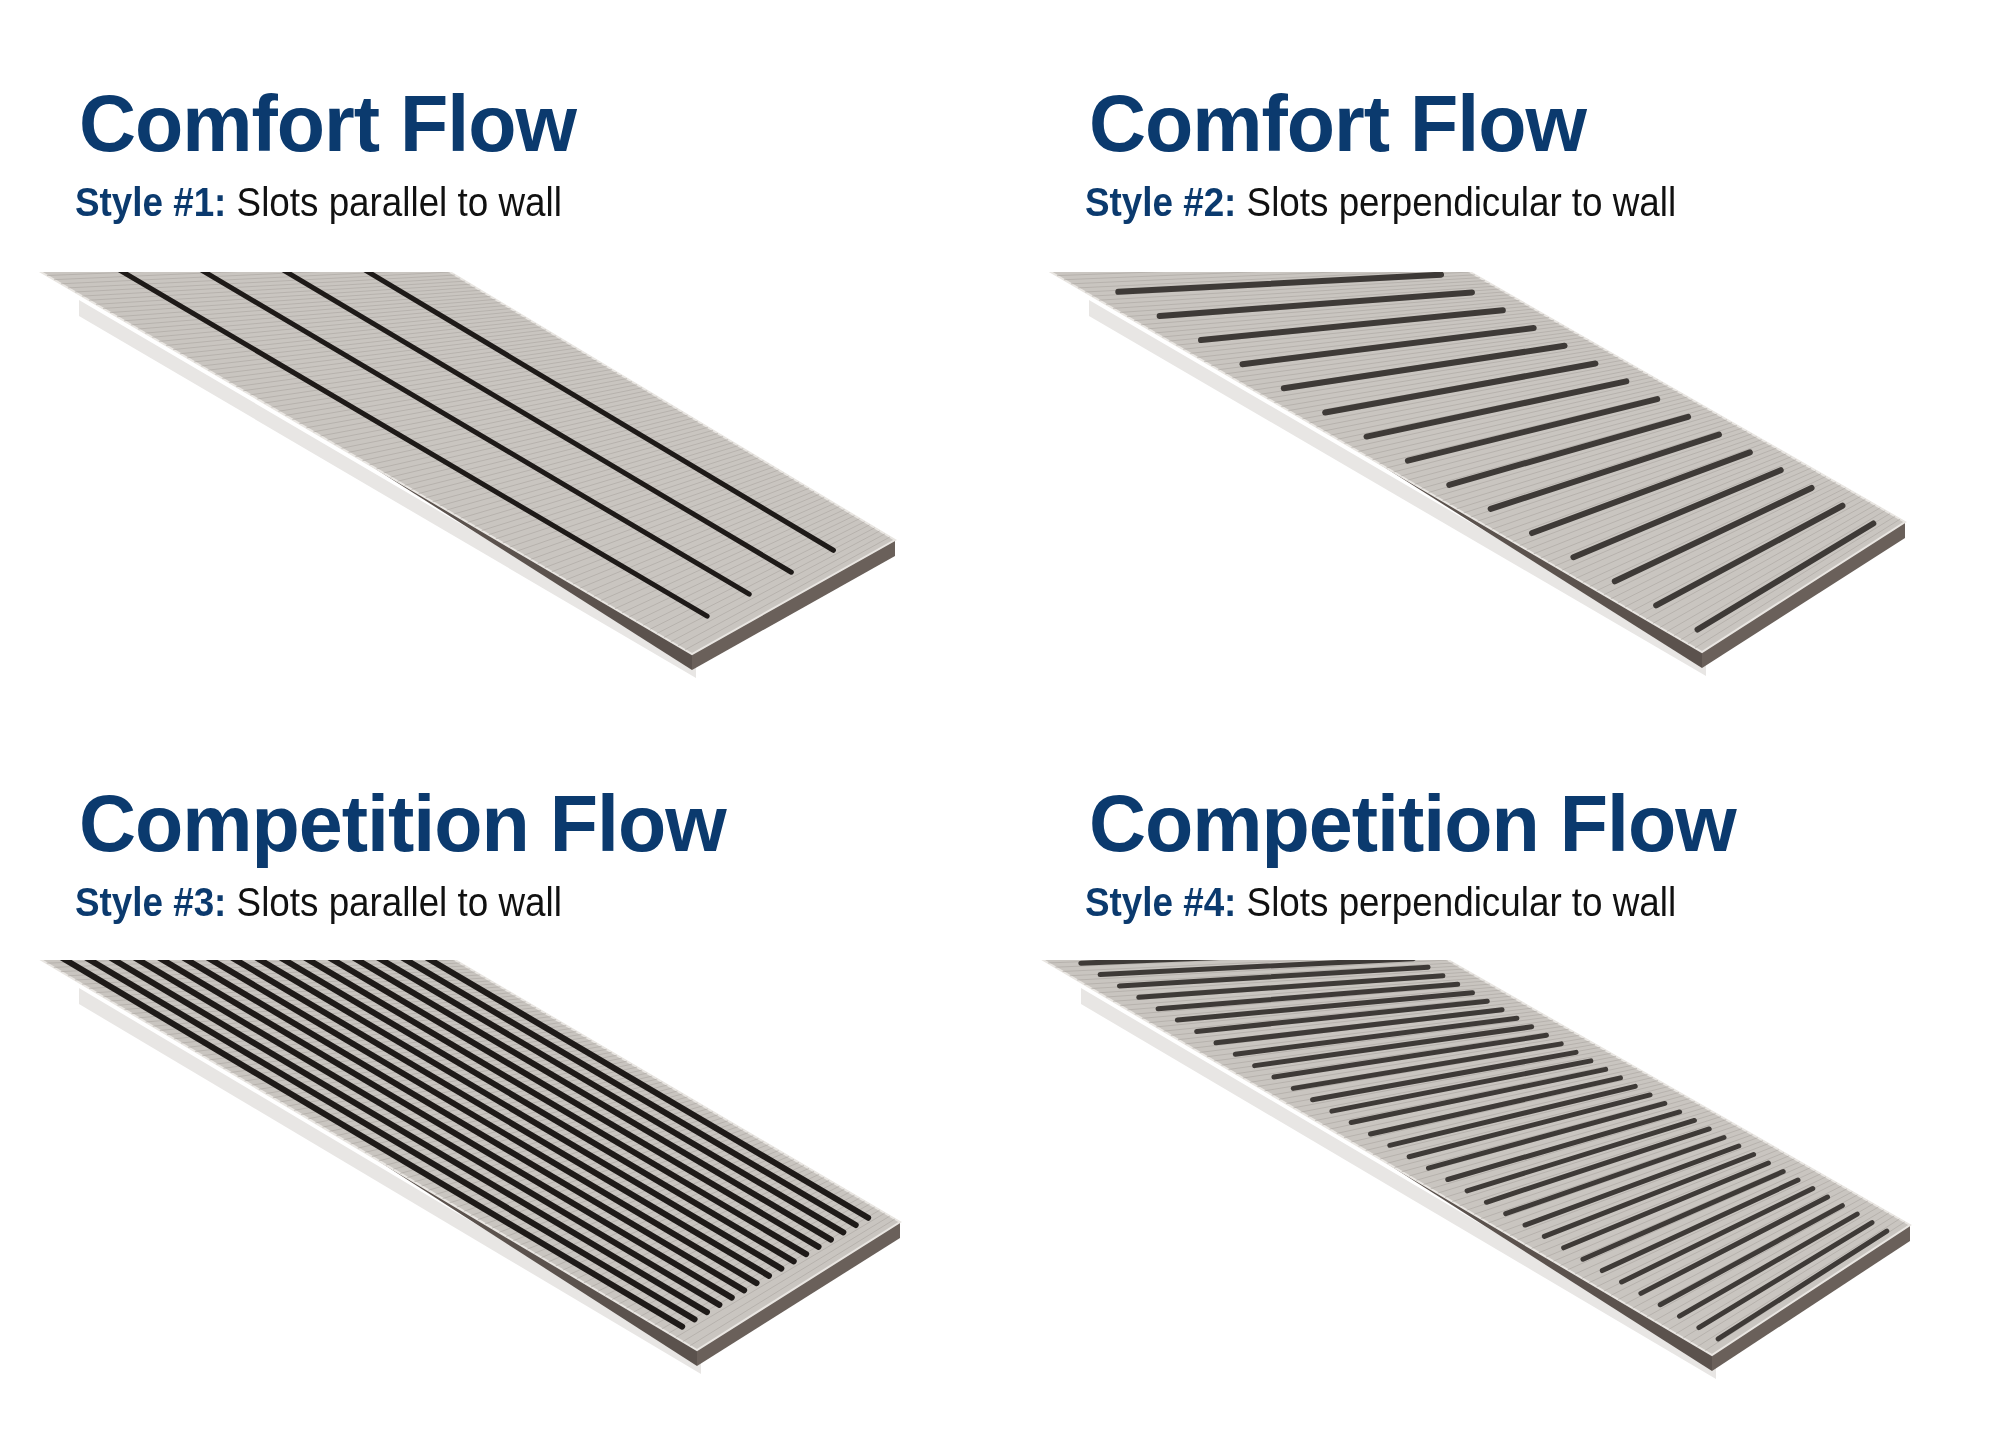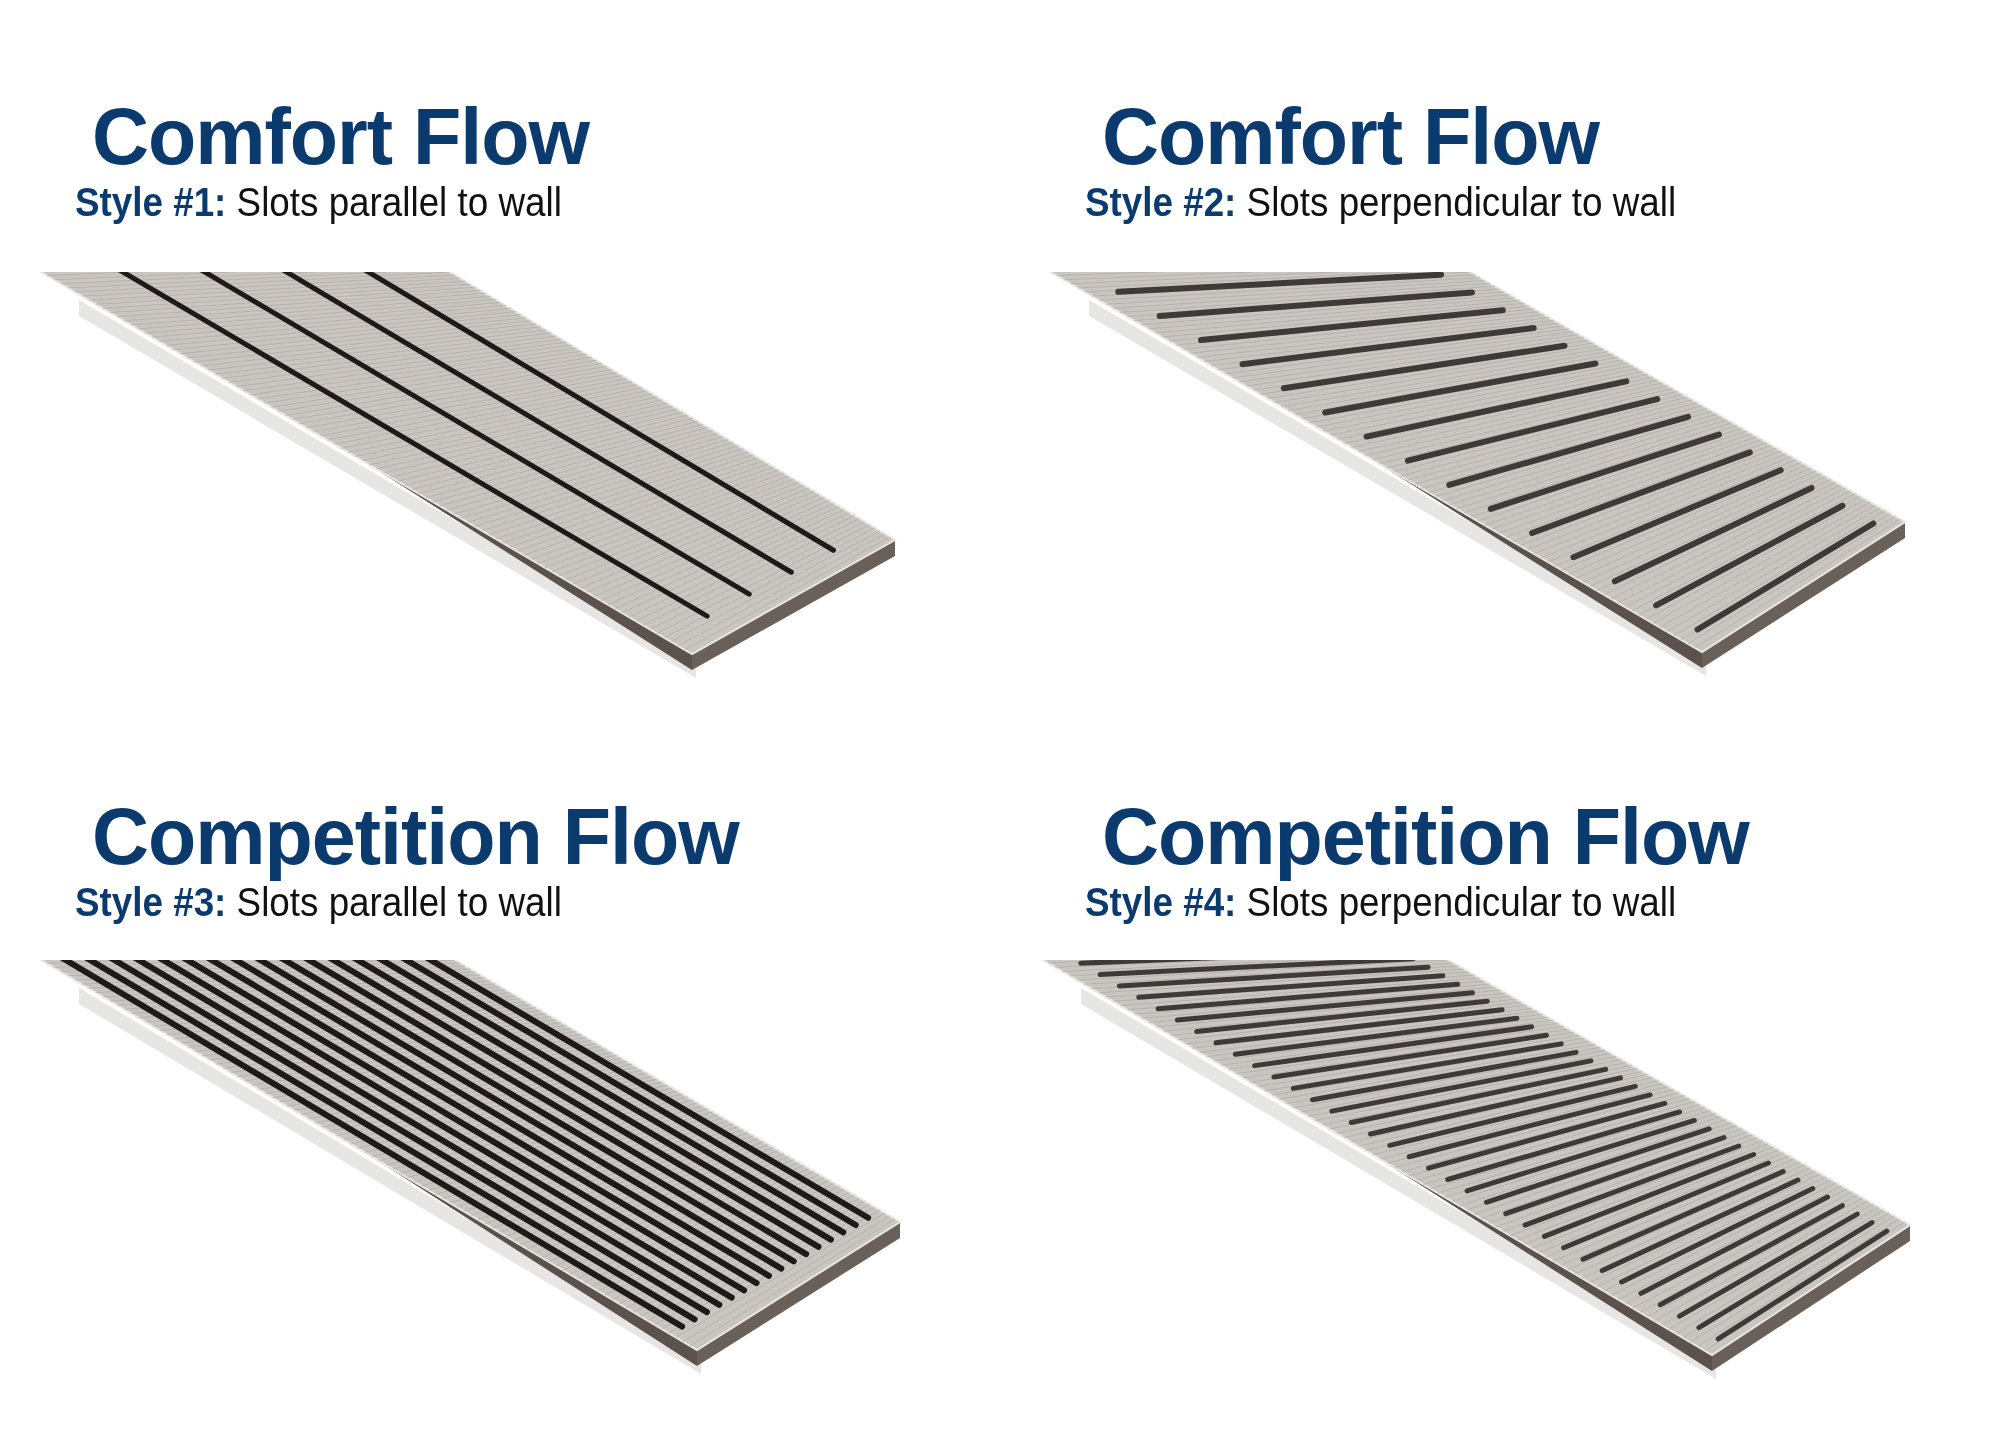--- a/index.html
+++ b/index.html
@@ -1,18 +1,18 @@
 <!DOCTYPE html>
 <html><head>
 <meta charset="utf-8">
 <style>
   html, body { margin:0; padding:0; background:#ffffff; }
   body { width:2000px; height:1439px; position:relative; overflow:hidden; font-family:"Liberation Sans", sans-serif; }
   .panel { position:absolute; }
-  .title { position:absolute; left:0; margin:17px; font-weight:700; font-size:79px; line-height:1; color:#0b3a6e; letter-spacing:-1px; white-space:nowrap; }
+  .title { position:absolute; left:0; margin:4px; font-weight:700; font-size:79px; line-height:1; color:#0b3a6e; letter-spacing:-1px; white-space:nowrap; }
   .subtitle { position:absolute; left:0; margin:0; font-size:40px; line-height:1; color:#111; white-space:nowrap; transform:scaleX(0.92); transform-origin:left; }
   .subtitle .lbl { font-weight:700; color:#0b3a6e; }
   svg.grate { position:absolute; overflow:visible; }
 </style>
 </head>
 <body>
 
 <div class="panel" style="left:75px;top:80px;width:900px;height:620px;">
   <h1 class="title" style="top:0px;">Comfort Flow</h1>
   <p class="subtitle" style="top:102px;">

